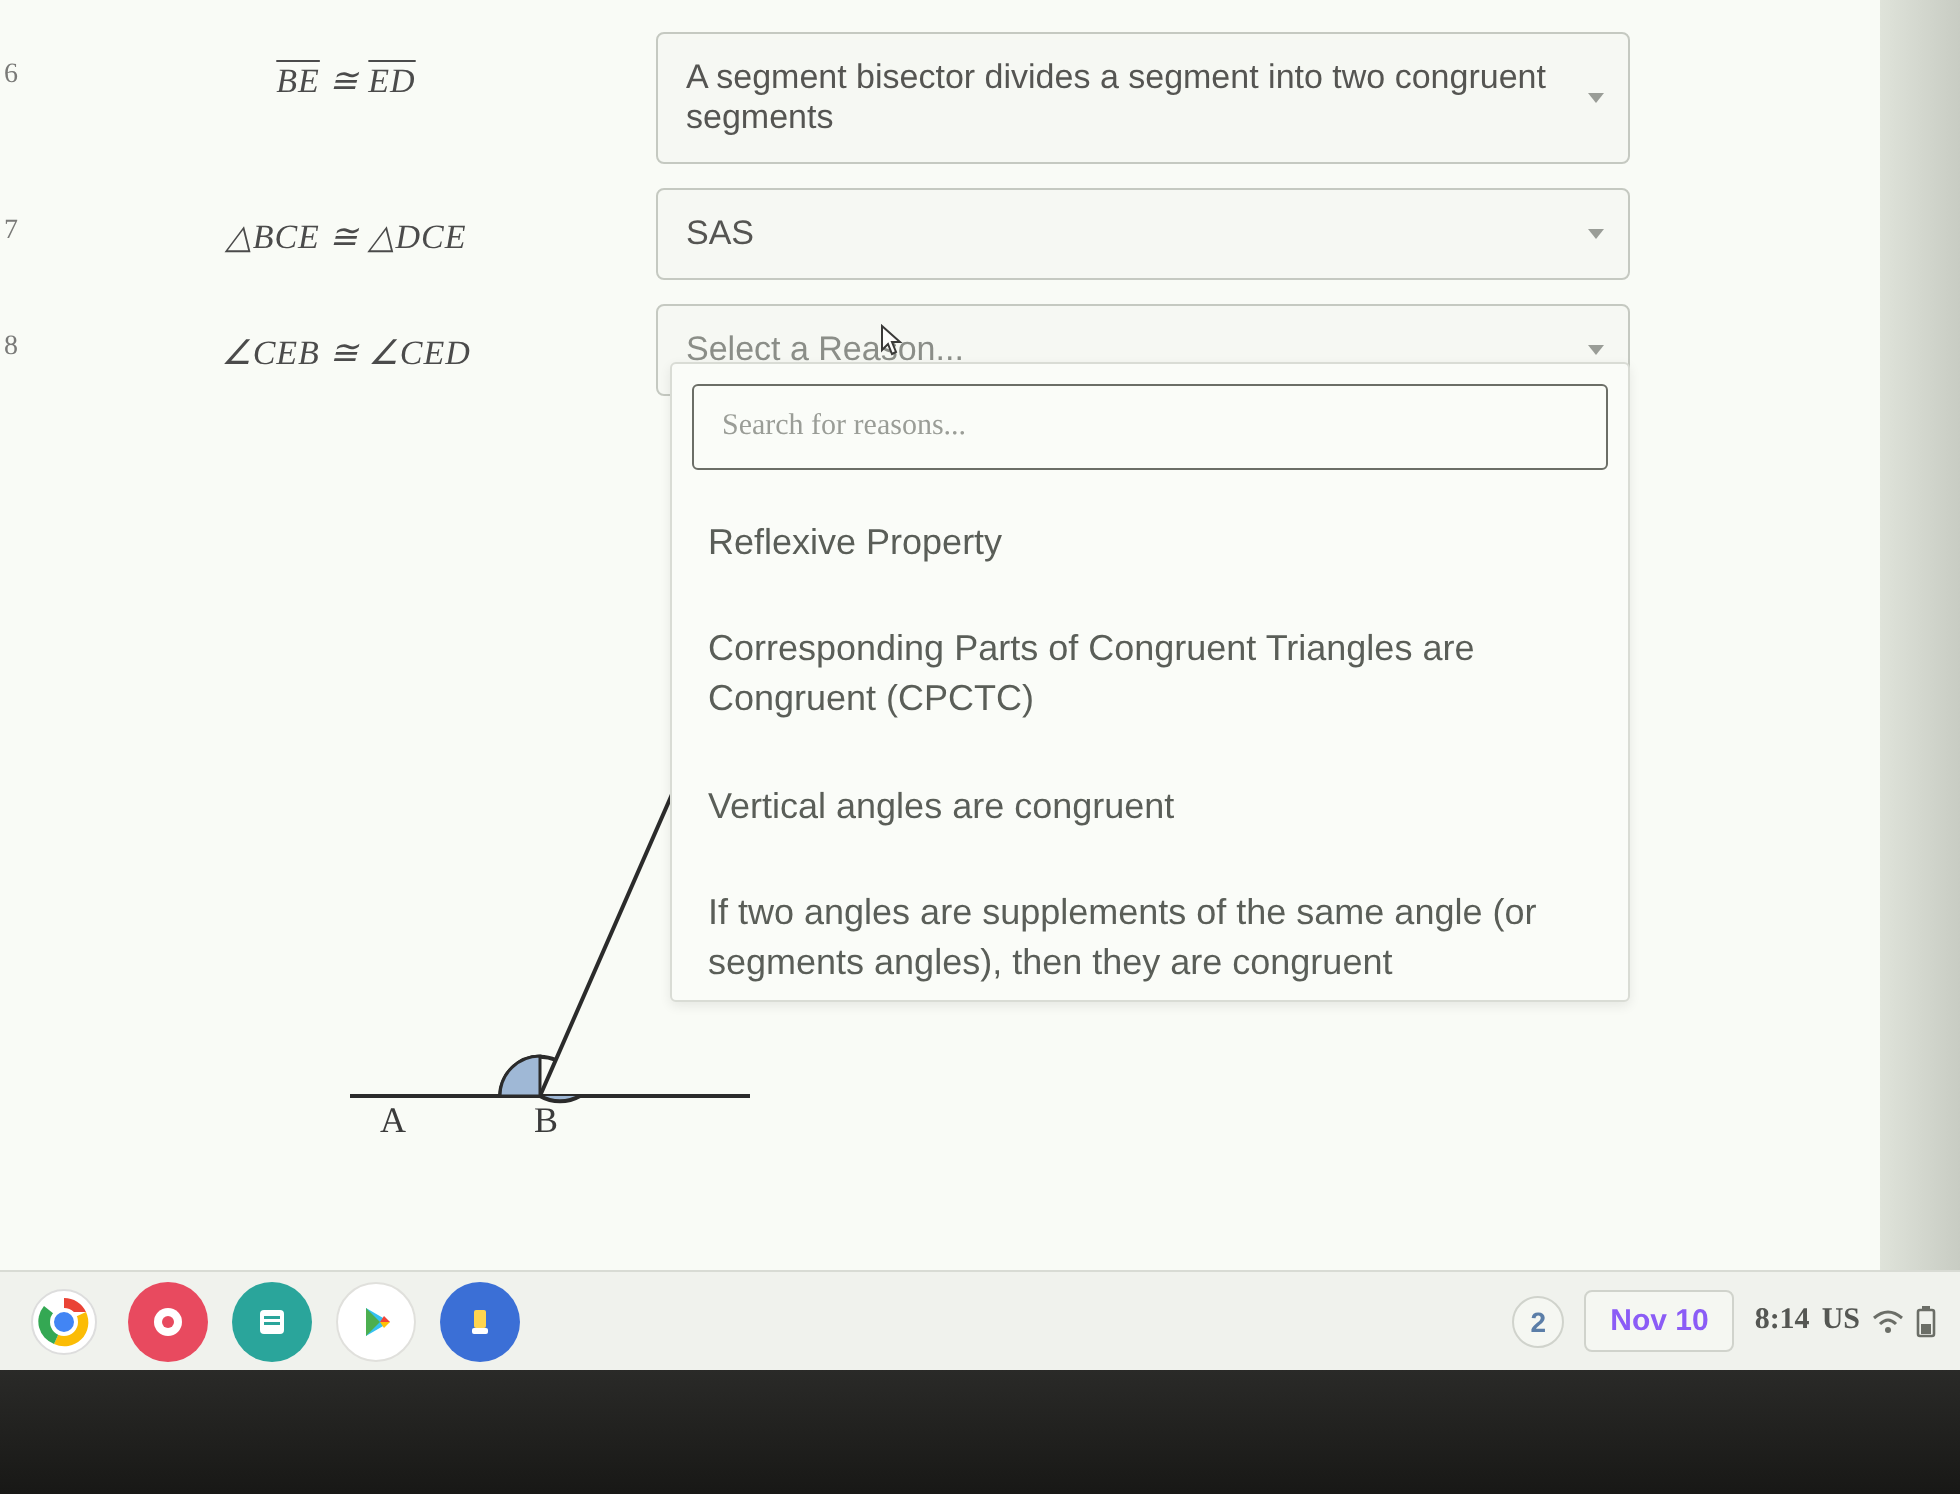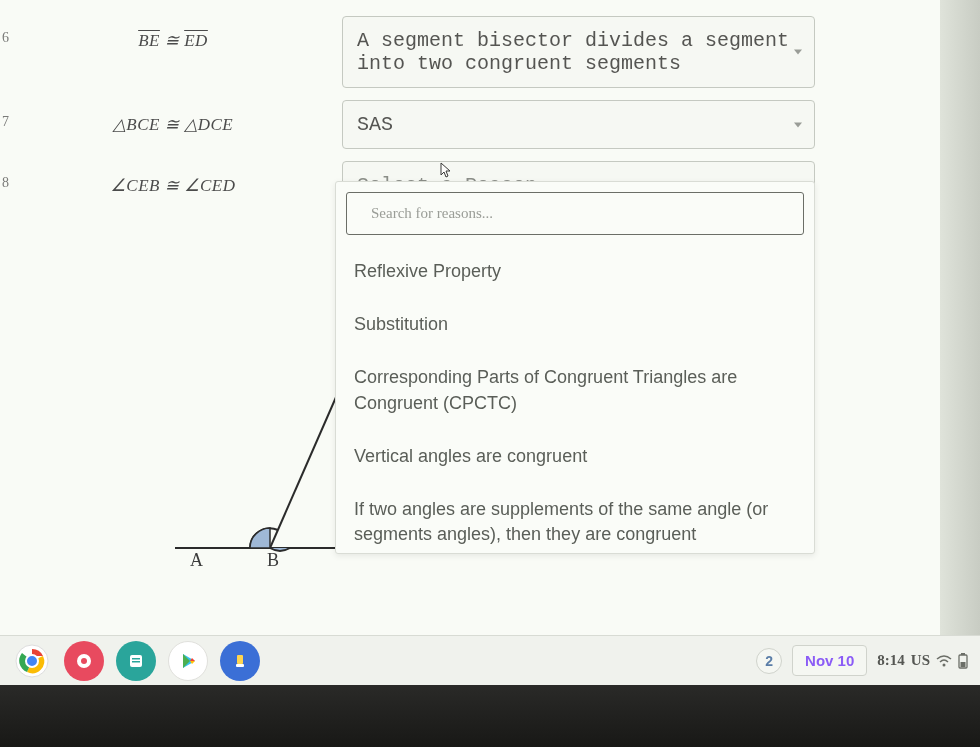--- a/index.html
+++ b/index.html
@@ -44,26 +44,25 @@
     .reason-cell {
       flex: 1;
       padding-right: 125px;
     }
     .reason-box {
       border: 1px solid #c5c9c1;
       border-radius: 4px;
       background: #f6f8f3;
       padding: 12px 14px;
       color: #555552;
-      font-family: Liberation Mono, monospace;
-      font-size: 20px;
+      font-family: Liberation Sans, sans-serif;
+      font-size: 17px;
       position: relative;
       min-height: 44px;
       cursor: pointer;
-      margin-left: 14px;
     }
     .reason-box.placeholder { color: #8b8e88; }
     .caret {
       position: absolute;
       right: 12px;
       top: 50%;
       transform: translateY(-50%);
       width: 0; height: 0;
       border-left: 4px solid transparent;
       border-right: 4px solid transparent;
@@ -80,21 +79,21 @@
       box-shadow: 0 2px 6px rgba(0,0,0,0.08);
       z-index: 10;
       padding-bottom: 4px;
       overflow: hidden;
     }
     .search-wrap { padding: 10px; }
     .search-input {
       width: 100%;
       border: 1.5px solid #6b6e67;
       border-radius: 3px;
-      padding: 12px 24px;
+      padding: 12px 14px;
       font-family: Georgia, serif;
       font-size: 15px;
       color: #555;
       background: #fafcf8;
     }
     .search-input::placeholder { color: #9a9d97; }
     .dd-item {
       padding: 14px 18px;
       color: #5a5e58;
       font-family: -apple-system, 'Segoe UI', Arial, sans-serif;
@@ -238,21 +237,20 @@
         <span class="caret"></span>
       </div>
     </div>
   </div>
 
   <div class="dropdown">
     <div class="search-wrap">
       <input class="search-input" placeholder="Search for reasons..." style="">
     </div>
     <div class="dd-item">Reflexive Property</div>
-    <div class="dd-item">Substitution</div>
     <div class="dd-item">Corresponding Parts of Congruent Triangles are Congruent (CPCTC)</div>
     <div class="dd-item">Vertical angles are congruent</div>
     <div class="dd-item cut">If two angles are supplements of the same angle (or segments angles), then they are congruent</div>
   </div>
 
   <div class="diagram">
     <svg width="200" height="180">
       <line x1="0" y1="160" x2="200" y2="160" stroke="#2b2b2b" stroke-width="2"></line>
       <line x1="95" y1="160" x2="165" y2="0" stroke="#2b2b2b" stroke-width="2"></line>
       <path d="M 75 160 A 20 20 0 0 1 103 142" fill="none" stroke="#2b2b2b" stroke-width="2"></path>

